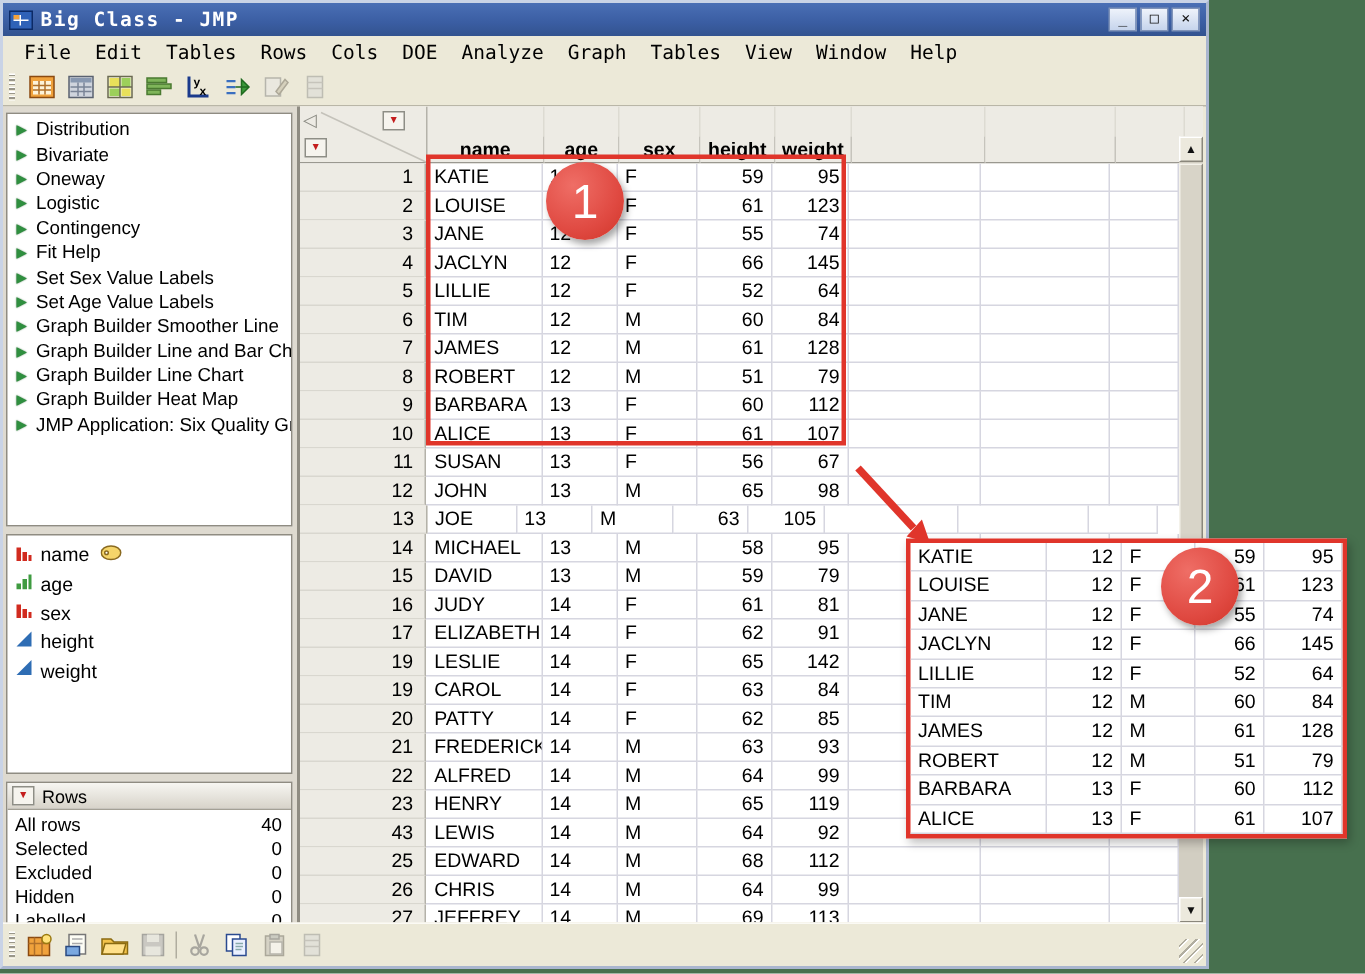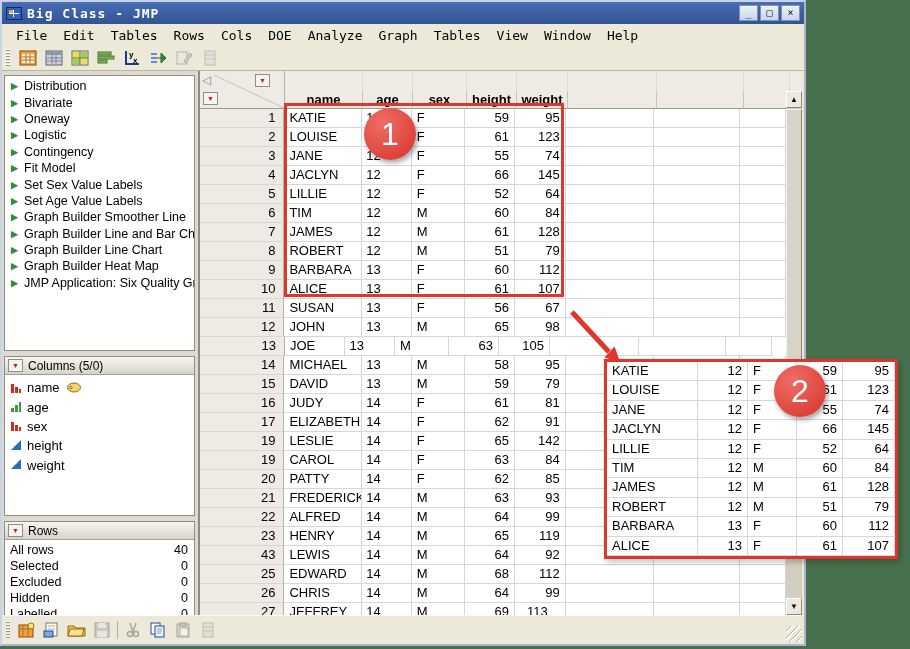--- a/index.html
+++ b/index.html
@@ -217,21 +217,21 @@
           <div class="script-item">
             <div class="play">▶</div>
             <div class="lbl">Logistic</div>
           </div>
           <div class="script-item">
             <div class="play">▶</div>
             <div class="lbl">Contingency</div>
           </div>
           <div class="script-item">
             <div class="play">▶</div>
-            <div class="lbl">Fit Model</div>
+            <div class="lbl">Fit Help</div>
           </div>
           <div class="script-item">
             <div class="play">▶</div>
             <div class="lbl">Set Sex Value Labels</div>
           </div>
           <div class="script-item">
             <div class="play">▶</div>
             <div class="lbl">Set Age Value Labels</div>
           </div>
           <div class="script-item">
@@ -251,24 +251,20 @@
             <div class="lbl">Graph Builder Heat Map</div>
           </div>
           <div class="script-item">
             <div class="play">▶</div>
             <div class="lbl">JMP Application: Six Quality Gra</div>
           </div>
         </div>
     </div>
 
     <div class="panel" style="top:285px; height:160px;">
-      <div class="panel-hdr">
-        <div class="red-tri-btn">▼</div>
-        <div class="panel-title">Columns (5/0)</div>
-      </div>
       <div class="col-list" id="col-list">
           <div class="col-item">
             <span><svg class="colicon" width="12" height="12">
                 <rect x="1" y="3" width="3" height="9" fill="#d12b1f"></rect>
                 <rect x="5" y="6" width="3" height="6" fill="#d12b1f"></rect>
                 <rect x="9" y="8" width="2" height="4" fill="#d12b1f"></rect>
               </svg></span>
             <div class="lbl">name</div>
             <span><svg class="tag-icon" width="15" height="11">
                 <ellipse cx="7" cy="5.5" rx="6.5" ry="4.5" fill="#f5d56a" stroke="#8a6a20"></ellipse>
@@ -653,21 +649,21 @@
           <div class="tcell" style="width: 89px;"></div>
           <div class="tcell" style="width: 87px;"></div>
           <div class="tcell" style="width: 46px;"></div>
         </div>
         <div class="trow">
           <div class="tcell rownum" style="width: 85px;">27</div>
           <div class="tcell al" style="width: 78px;">JEFFREY</div>
           <div class="tcell age-pad" style="width: 50px;">14</div>
           <div class="tcell al" style="width: 54px;">M</div>
           <div class="tcell ar" style="width: 50px;">69</div>
-          <div class="tcell ar" style="width: 51px; text-align: center;">113</div>
+          <div class="tcell ar" style="width: 51px;">113</div>
           <div class="tcell" style="width: 89px;"></div>
           <div class="tcell" style="width: 87px;"></div>
           <div class="tcell" style="width: 46px;"></div>
         </div>
       </div>
     <div class="vscroll">
       <div class="sb-btn sb-up">▲</div>
       <div class="sb-thumb"></div>
       <div class="sb-btn sb-down">▼</div>
     </div>

